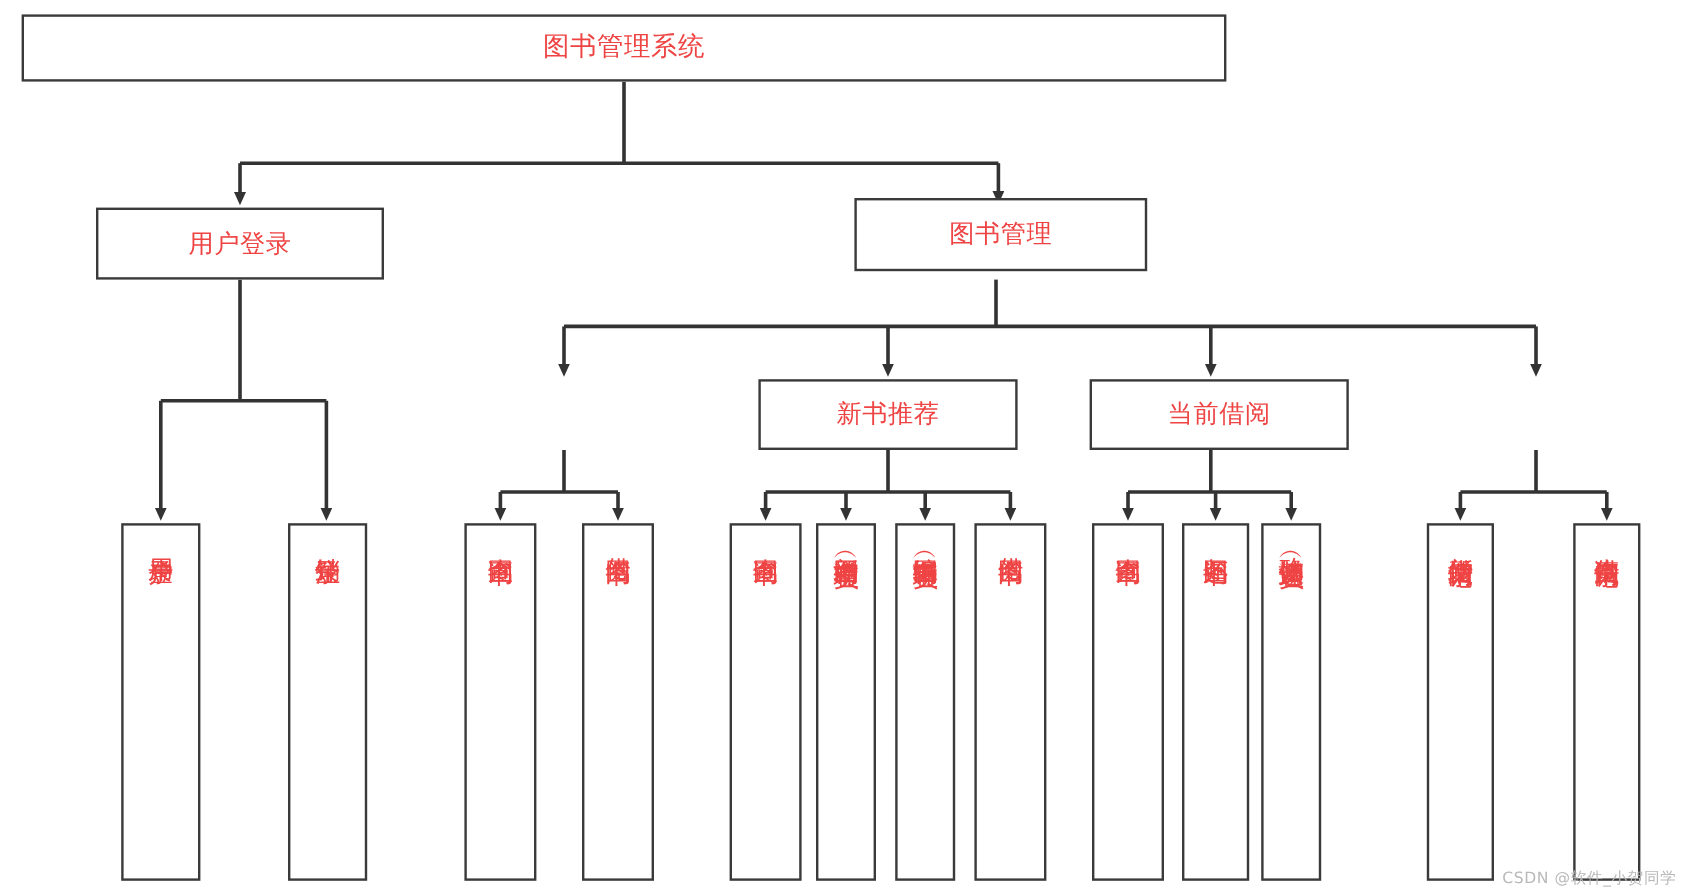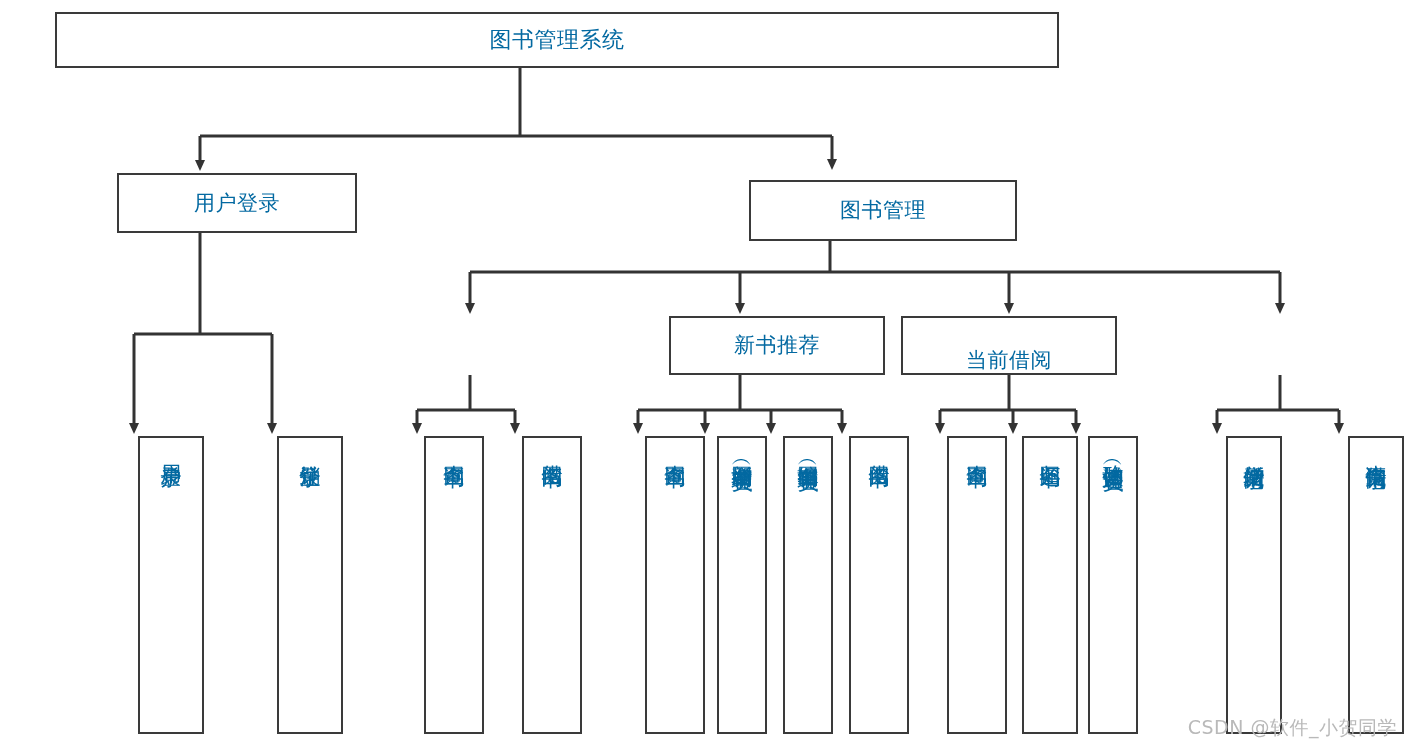--- a/index.html
+++ b/index.html
@@ -26,23 +26,22 @@
     pointer-events: none;
   }
   .node {
     position: absolute;
     box-sizing: border-box;
     background: #ffffff;
     border: 2px solid #3a3a3a;
     display: flex;
     align-items: center;
     justify-content: center;
-    color: #0369a1;
+    color: #ef4444;
     z-index: 2;
-    margin-left: 37px;
   }
   .node .label {
     display: block;
     text-align: center;
     line-height: 1.18;
     letter-spacing: 0.5px;
   }
   .node.horiz .label {
     font-size: 21px;
     white-space: nowrap;
@@ -57,21 +56,21 @@
     font-size: 21px;
     line-height: 1.15;
     letter-spacing: 1px;
     white-space: nowrap;
   }
   .node.root .label { font-size: 22px; }
   .watermark {
     position: absolute;
     right: 8px;
     bottom: 6px;
-    font-size: 19px;
+    font-size: 13px;
     color: #b9b9b9;
     letter-spacing: 0.5px;
     white-space: nowrap;
     z-index: 5;
   }
 </style>
 </head>
 <body>
 
 <div id="canvas">
@@ -126,28 +125,28 @@
     </g>
   </svg>
 
   <div class="node horiz root" style="left:18px; top:12px; width:1004px; height:56px;">
     <span class="label">图书管理系统</span>
   </div>
 
   <div class="node horiz" style="left:80px; top:173px; width:240px; height:60px;">
     <span class="label">用户登录</span>
   </div>
-  <div class="node horiz" style="left:712px; top:180px; width:268px; height:61px;">
+  <div class="node horiz" style="left:712px; top:165px; width:244px; height:61px;">
     <span class="label">图书管理</span>
   </div>
 
   <div class="node horiz" style="left:632px; top:316px; width:216px; height:59px;">
     <span class="label">新书推荐</span>
   </div>
-  <div class="node horiz" style="left:864px; top:316px; width:216px; height:59px;align-items:flex-end;">
+  <div class="node horiz" style="left:908px; top:316px; width:216px; height:59px;">
     <span class="label">当前借阅</span>
   </div>
 
   <div class="node vert" style="left:101px; top:436px; width:66px; height:298px;">
     <span class="label">用户登录</span>
   </div>
   <div class="node vert" style="left:240px; top:436px; width:66px; height:298px;">
     <span class="label">注销登录</span>
   </div>
   <div class="node vert" style="left:387px; top:436px; width:60px; height:298px;">

